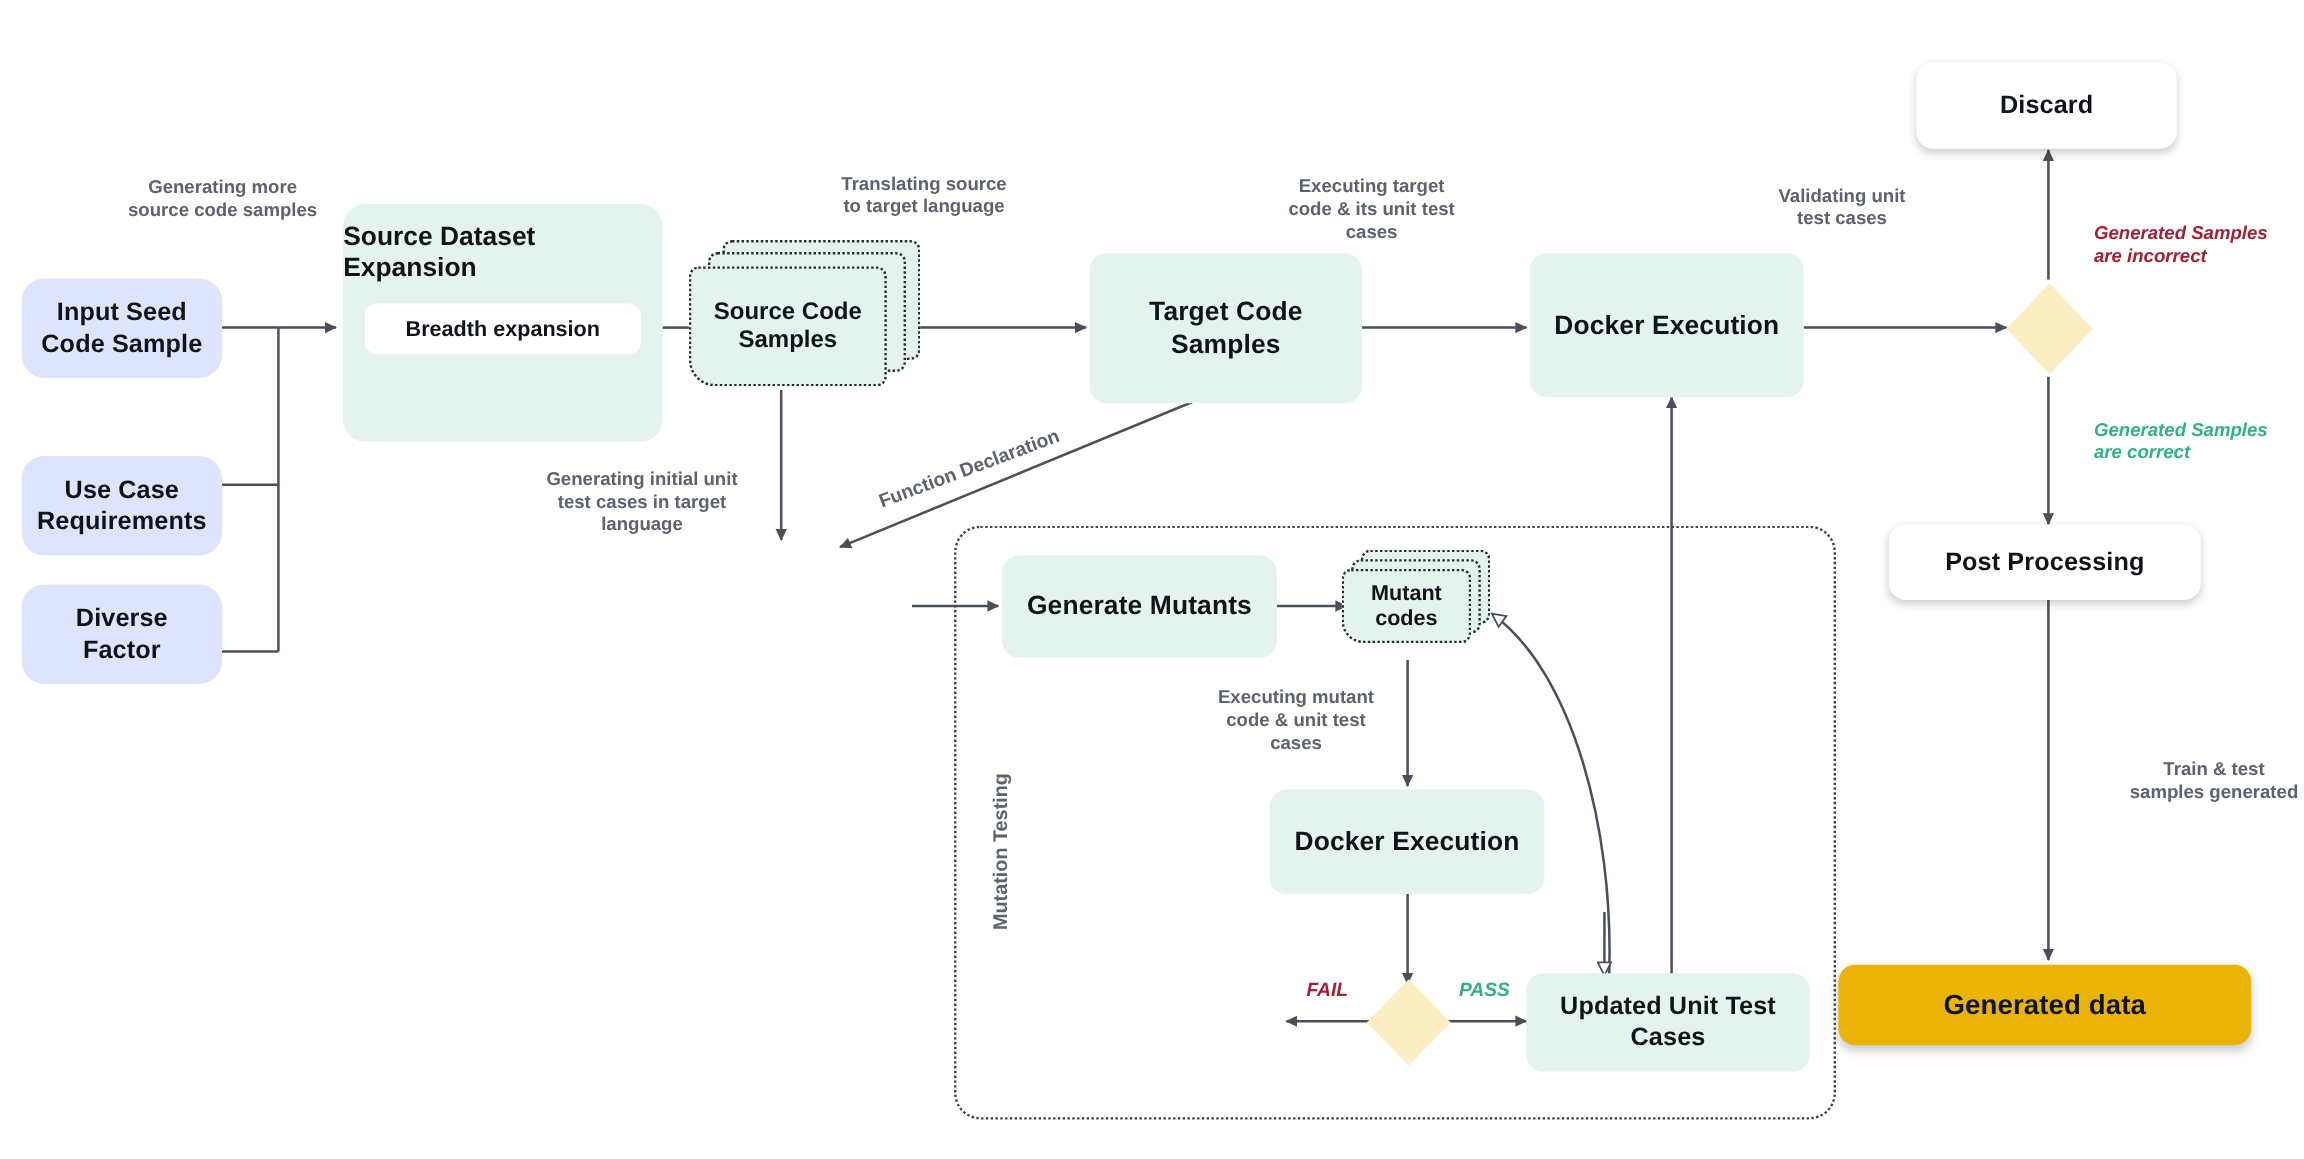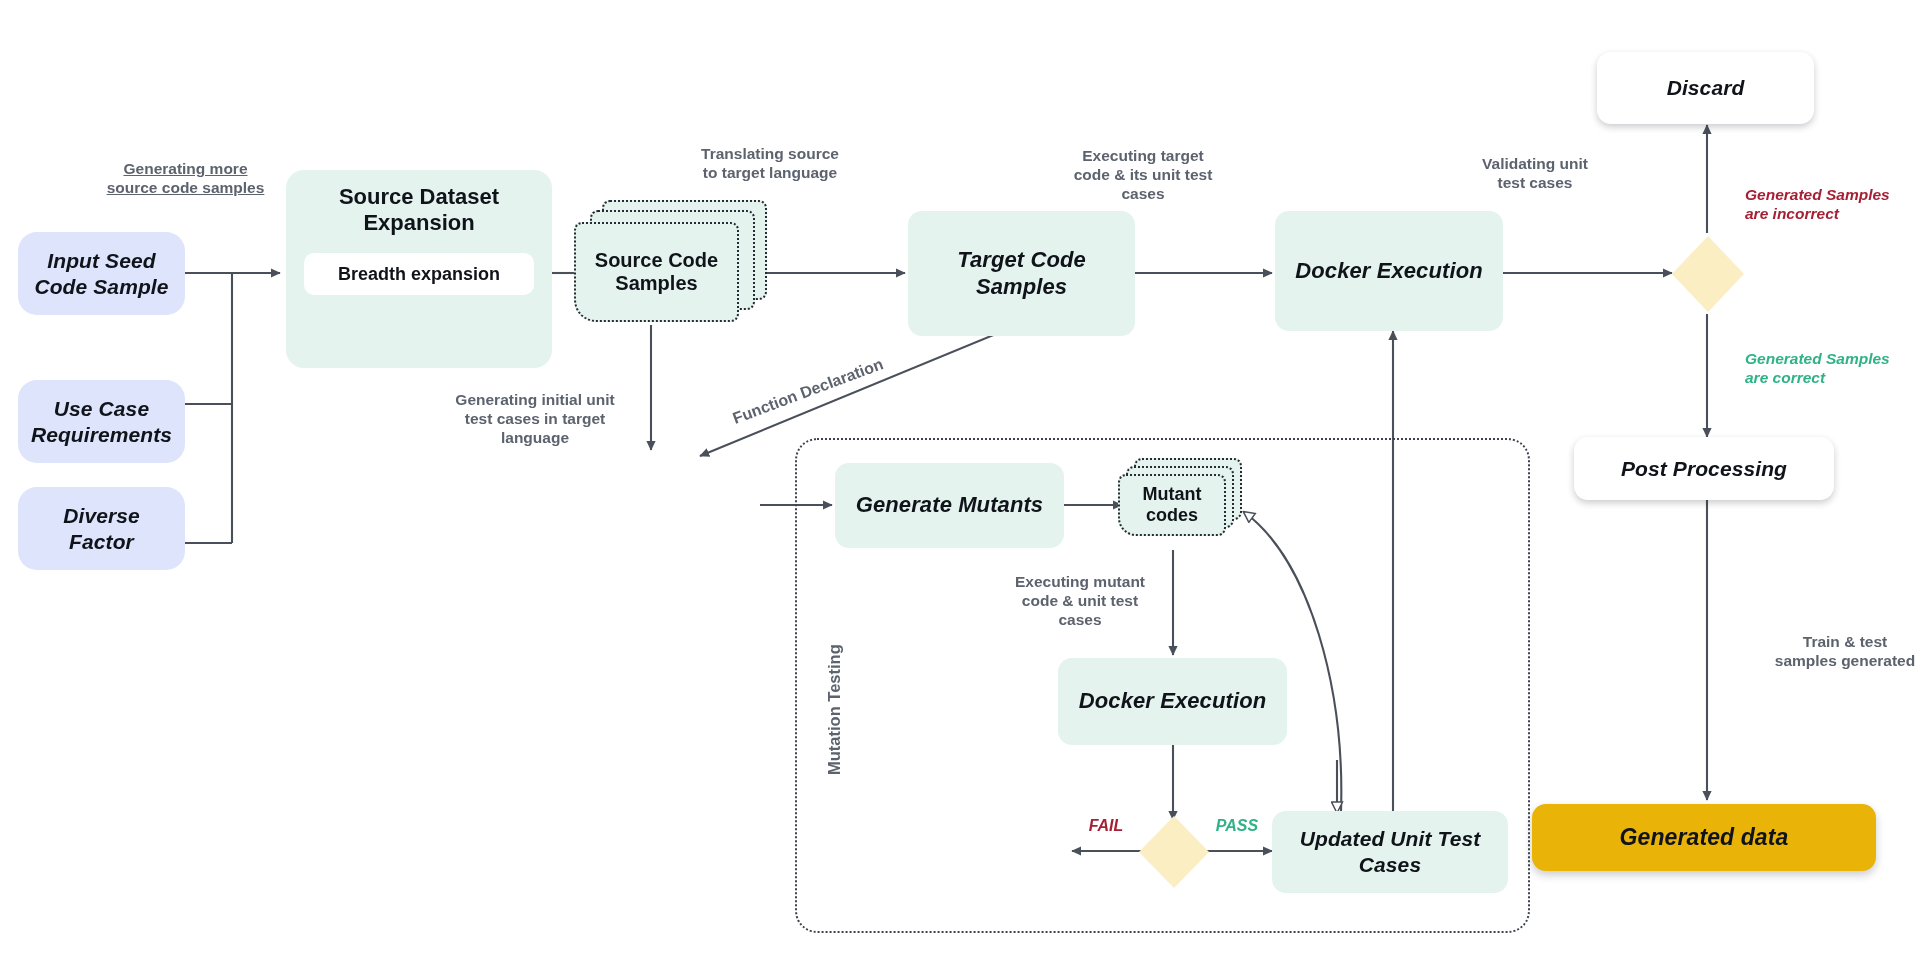--- a/index.html
+++ b/index.html
@@ -4,40 +4,40 @@
 <style>
   html,body{margin:0;padding:0;background:#ffffff;}
   body{width:1920px;height:966px;position:relative;overflow:hidden;
        font-family:"Liberation Sans","DejaVu Sans",sans-serif;}
   #stage{position:absolute;left:0;top:0;width:1920px;height:966px;}
 
   svg#wires{position:absolute;left:0;top:0;width:1920px;height:966px;pointer-events:none;}
 
   .node{position:absolute;box-sizing:border-box;display:flex;align-items:center;
         justify-content:center;text-align:center;color:#10141a;font-weight:700;
-        letter-spacing:.1px;line-height:1.22;font-style:italic;}
+        letter-spacing:.1px;line-height:1.22;}
 
   .green{background:#e4f3ed;border-radius:14px;}
   .blue{background:#dde4fb;border-radius:19px;}
   .white{background:#ffffff;border-radius:14px;
          box-shadow:0 3px 7px rgba(20,25,35,.22);}
   .greenshadow{background:#eab308;border-radius:14px;
          box-shadow:0 4px 8px rgba(20,25,35,.22);}
 
   .label{position:absolute;color:#5c636e;font-weight:700;font-size:15.5px;
          line-height:1.22;text-align:center;}
   .label.ital{font-style:italic;font-weight:700;}
   .label.red{color:#a51f35;}
   .label.green-t{color:#2fb287;}
 
   
   #sdeBox{left:286px;top:170px;width:266px;height:198px;background:#e4f3ed;
           border-radius:18px;position:absolute;}
   #sdeTitle{position:absolute;left:286px;top:184px;width:266px;
-            text-align:center;font-weight:700;font-size:22px;color:#10141a;
+            font-weight:700;font-size:22px;color:#10141a;
             line-height:1.2;}
   .sdeChip{position:absolute;left:304px;width:230px;height:42px;background:#fff;
            border-radius:10px;display:flex;align-items:center;justify-content:center;
            font-size:18px;font-weight:700;color:#10141a;}
 
   
   .stack{position:absolute;}
   .stack .sheet{position:absolute;box-sizing:border-box;
                 border:2.2px dotted #262b33;background:#e4f3ed;border-radius:8px;}
   .stack .lbl{position:absolute;inset:0;display:flex;align-items:center;
@@ -157,21 +157,21 @@
 
   <div class="node green" style="left:1058px;top:658px;width:229px;height:87px;font-size:22px;">Docker Execution</div>
 
   <svg style="position:absolute;left:1137px;top:814px;width:74px;height:76px;">
     <polygon points="37,2 72,38 37,74 2,38" fill="#fbeec2"></polygon>
   </svg>
 
 
   <div class="node green" style="left:1272px;top:811px;width:236px;height:82px;font-size:21px;">Updated Unit Test<br>Cases</div>
 
-  <div class="label" style="left:78px;top:160px;width:215px;text-decoration:underline;">Generating more<br>source code samples</div>
+  <div class="label" style="left:78px;top:148px;width:215px;">Generating more<br>source code samples</div>
 
   <div class="label" style="left:655px;top:145px;width:230px;">Translating source<br>to target language</div>
 
   <div class="label" style="left:1032px;top:147px;width:222px;">Executing target<br>code &amp; its unit test<br>cases</div>
 
   <div class="label" style="left:1430px;top:155px;width:210px;">Validating unit<br>test cases</div>
 
   <div class="label" style="left:425px;top:391px;width:220px;">Generating initial unit<br>test cases in target<br>language</div>
 
   <div class="label fnrot" style="left:730px;top:410px;font-size:16px;color:#5c636e;">Function Declaration</div>

